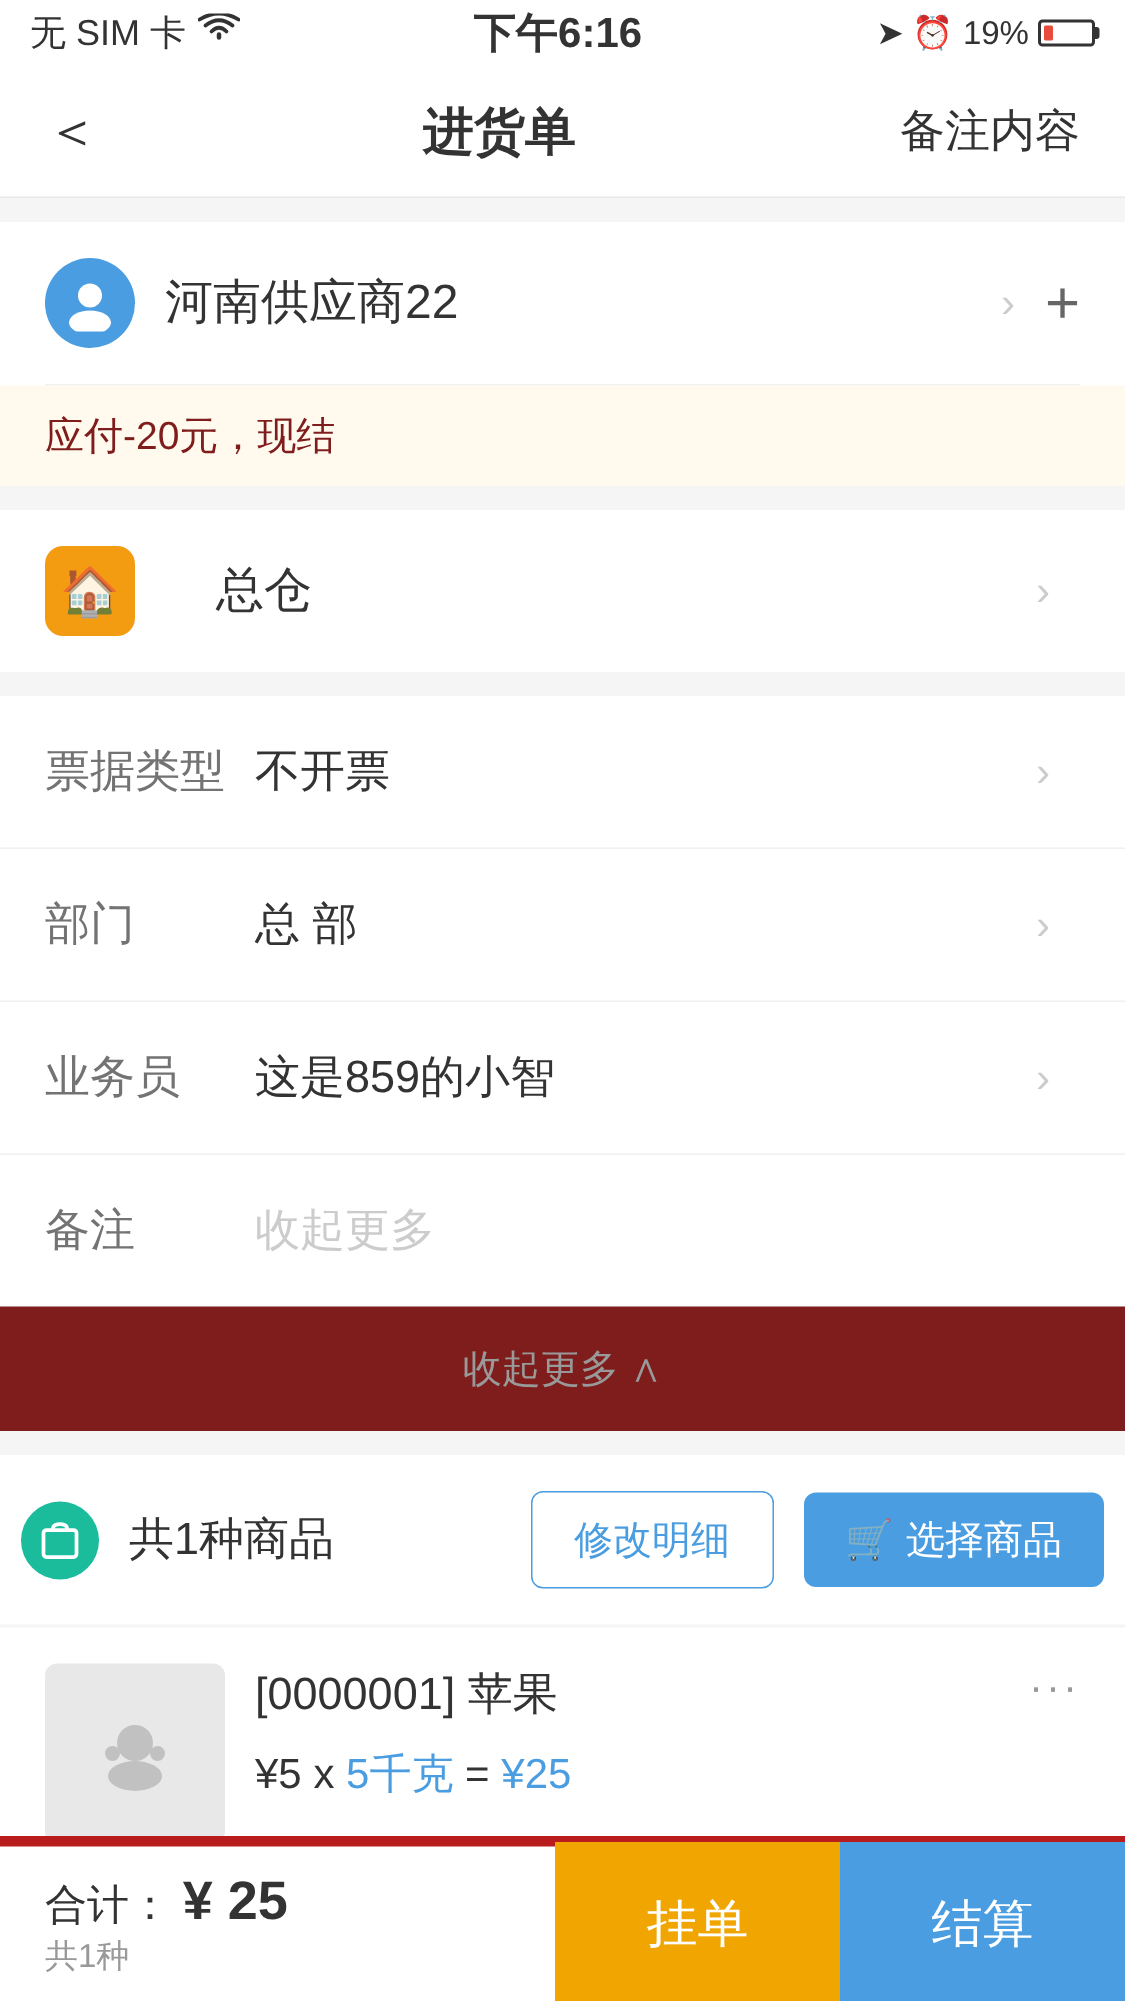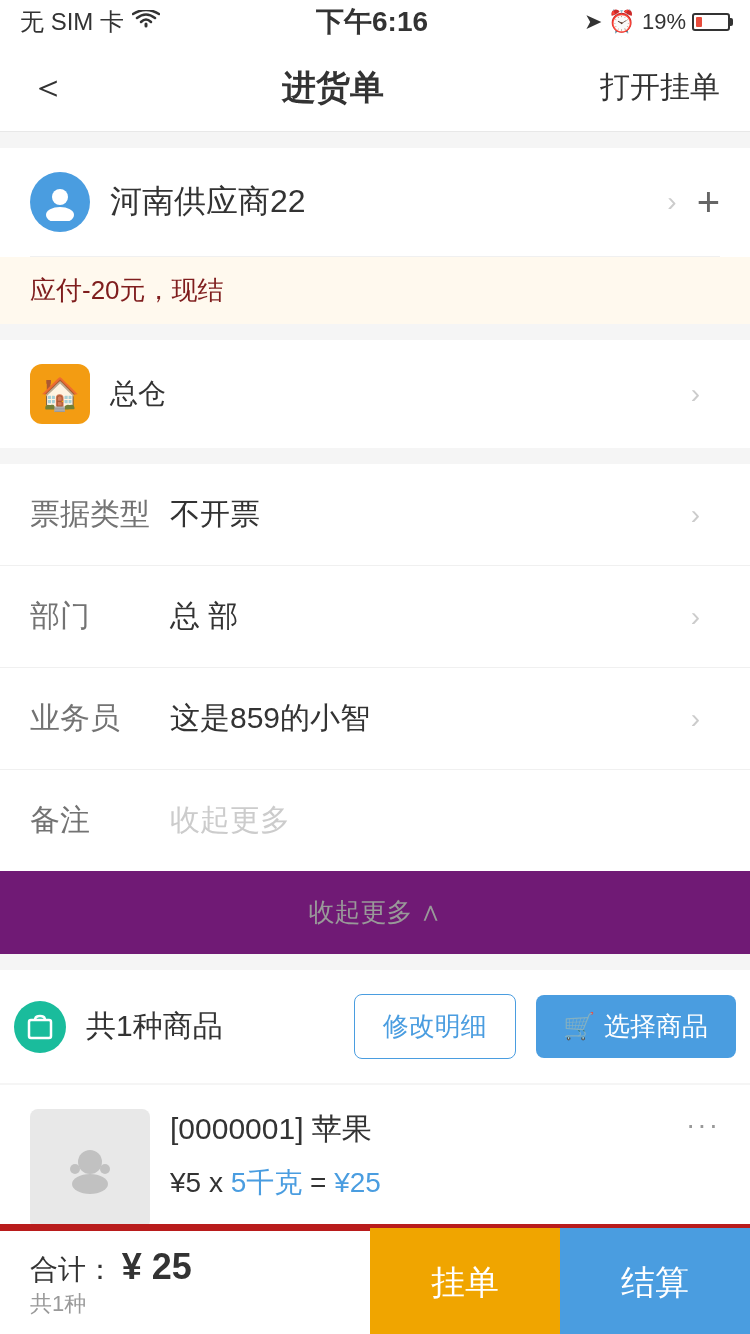--- a/index.html
+++ b/index.html
@@ -164,22 +164,23 @@
       display: flex;
       align-items: center;
       justify-content: center;
       margin-right: 20px;
       flex-shrink: 0;
       font-size: 32px;
       color: #fff;
     }
     .warehouse-name {
       flex: 1;
-      font-size: 28px;
-      color: #333;
+      font-size: 32px;
+      color: #333;
+      margin-left: 34px;
     }
 
     
     .fields-section {
       background: #fff;
       margin-top: 16px;
     }
     .field-row {
       display: flex;
       align-items: center;
@@ -201,21 +202,21 @@
       font-size: 30px;
       color: #333;
       padding-left: 20px;
     }
     .field-placeholder {
       color: #ccc;
     }
 
     
     .collapse-bar {
-      background: #701a75;
+      background: #7f1d1d;
       padding: 24px 0;
       text-align: center;
       font-size: 26px;
       color: #999;
       margin-top: 0;
     }
 
     
     .products-header {
       background: #fff;
@@ -386,21 +387,21 @@
     <span>19%</span>
     <div class="battery">
       <div class="battery-fill"></div>
     </div>
   </div>
 </div>
 
 <div class="nav-bar">
   <span class="nav-back">＜</span>
   <span class="nav-title">进货单</span>
-  <span class="nav-action">打开挂单</span>
+  <span class="nav-action">备注内容</span>
 </div>
 
 <div class="content">
 
   <div class="section-card">
     <div class="supplier-row">
       <div class="supplier-avatar">
         <svg width="38" height="38" viewBox="0 0 38 38">
           <circle cx="19" cy="14" r="8" fill="#fff"></circle>
           <ellipse cx="19" cy="32" rx="14" ry="8" fill="#fff"></ellipse>

